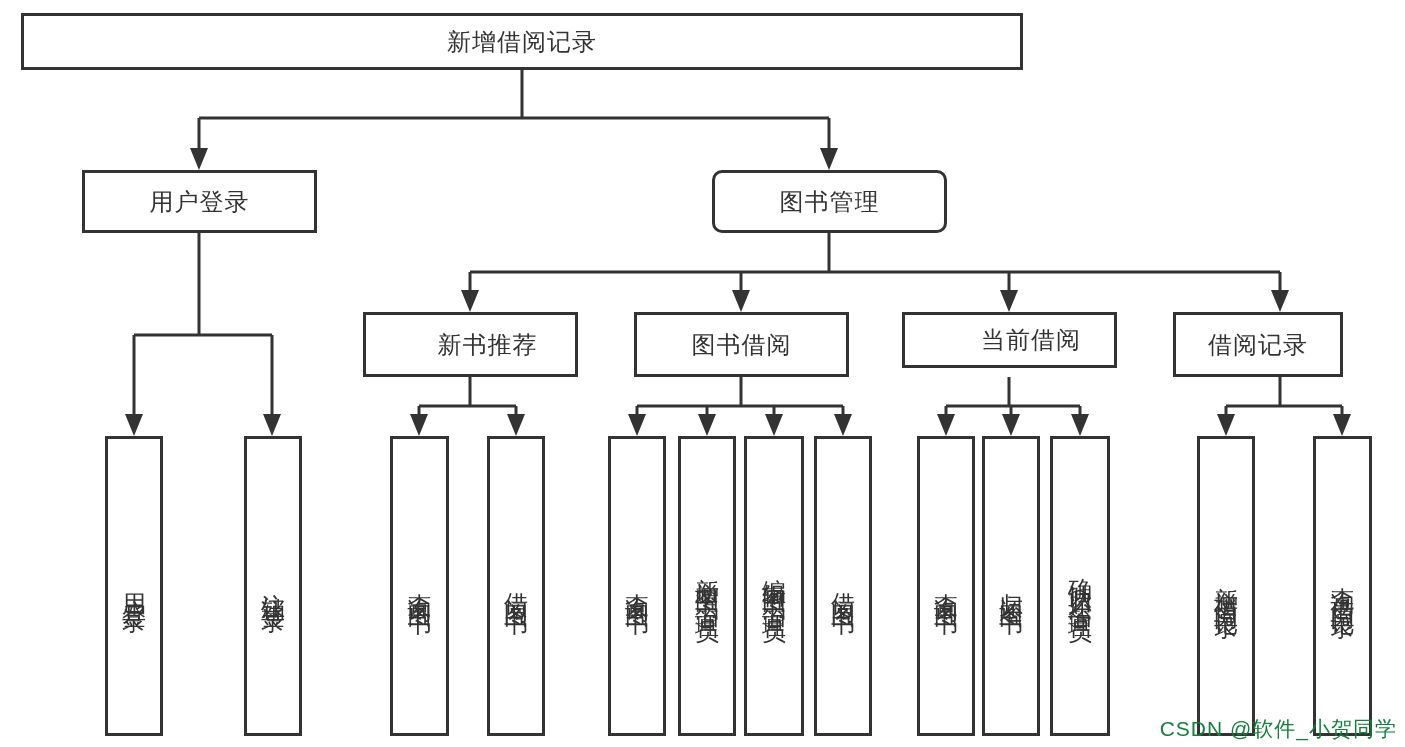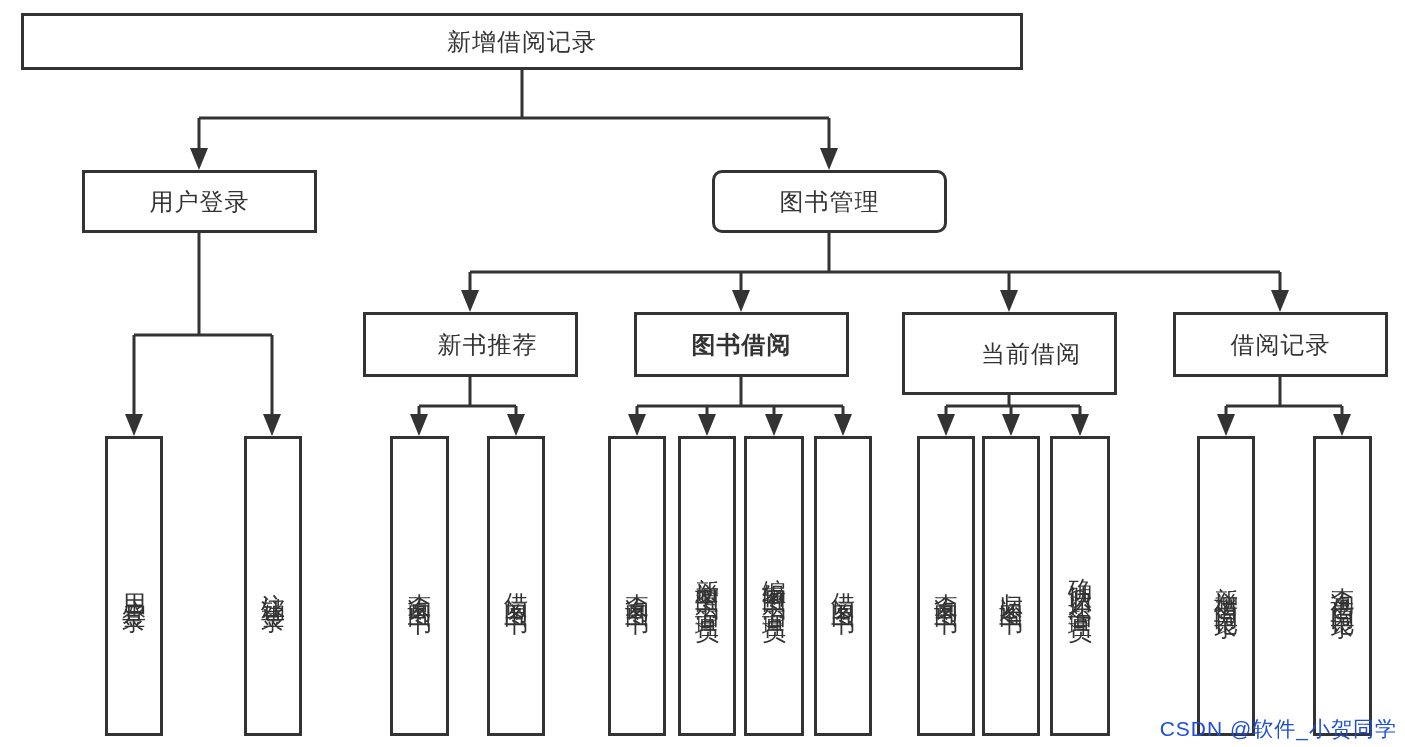--- a/index.html
+++ b/index.html
@@ -34,21 +34,21 @@
     text-orientation: mixed;
     letter-spacing: 6px;
     line-height: 1;
     display: block;
   }
   .watermark {
     position: absolute;
     right: 8px;
     bottom: 4px;
     font-size: 21px;
-    color: #1d4ed8;
+    color: #15803d;
     letter-spacing: 1px;
     z-index: 5;
     white-space: nowrap;
   }
 </style>
 </head>
 <body>
 
 <div class="stage">
 
@@ -108,23 +108,23 @@
       M1217 414 H1235 L1226 436 Z
       M1333 414 H1351 L1342 436 Z"></path>
   </svg>
 
   <div class="node" style="left:21px; top:13px; width:1002px; height:57px;">新增借阅记录</div>
 
   <div class="node" style="left:82px; top:170px; width:235px; height:63px;">用户登录</div>
   <div class="node" style="left:712px; top:170px; width:235px; height:63px;border-radius:10px;">图书管理</div>
 
   <div class="node" style="left:363px; top:312px; width:215px; height:65px;padding-left:34px;">新书推荐</div>
-  <div class="node" style="left:634px; top:312px; width:215px; height:65px;font-weight:bold;">图书借阅</div>
-  <div class="node" style="left:902px; top:312px; width:215px; height:83px;padding-left:43px;">当前借阅</div>
-  <div class="node" style="left:1173px; top:312px; width:215px; height:65px;">借阅记录</div>
+  <div class="node" style="left:634px; top:312px; width:215px; height:65px;">图书借阅</div>
+  <div class="node" style="left:902px; top:312px; width:215px; height:56px;padding-left:43px;">当前借阅</div>
+  <div class="node" style="left:1173px; top:312px; width:170px; height:65px;">借阅记录</div>
 
   <div class="node vnode" style="left:105px; top:436px; width:58px; height:300px;">
     <span>用户登录</span>
   </div>
   <div class="node vnode" style="left:244px; top:436px; width:58px; height:300px;">
     <span>注销登录</span>
   </div>
 
   <div class="node vnode" style="left:390px; top:436px; width:59px; height:300px;">
     <span>查询图书</span>

